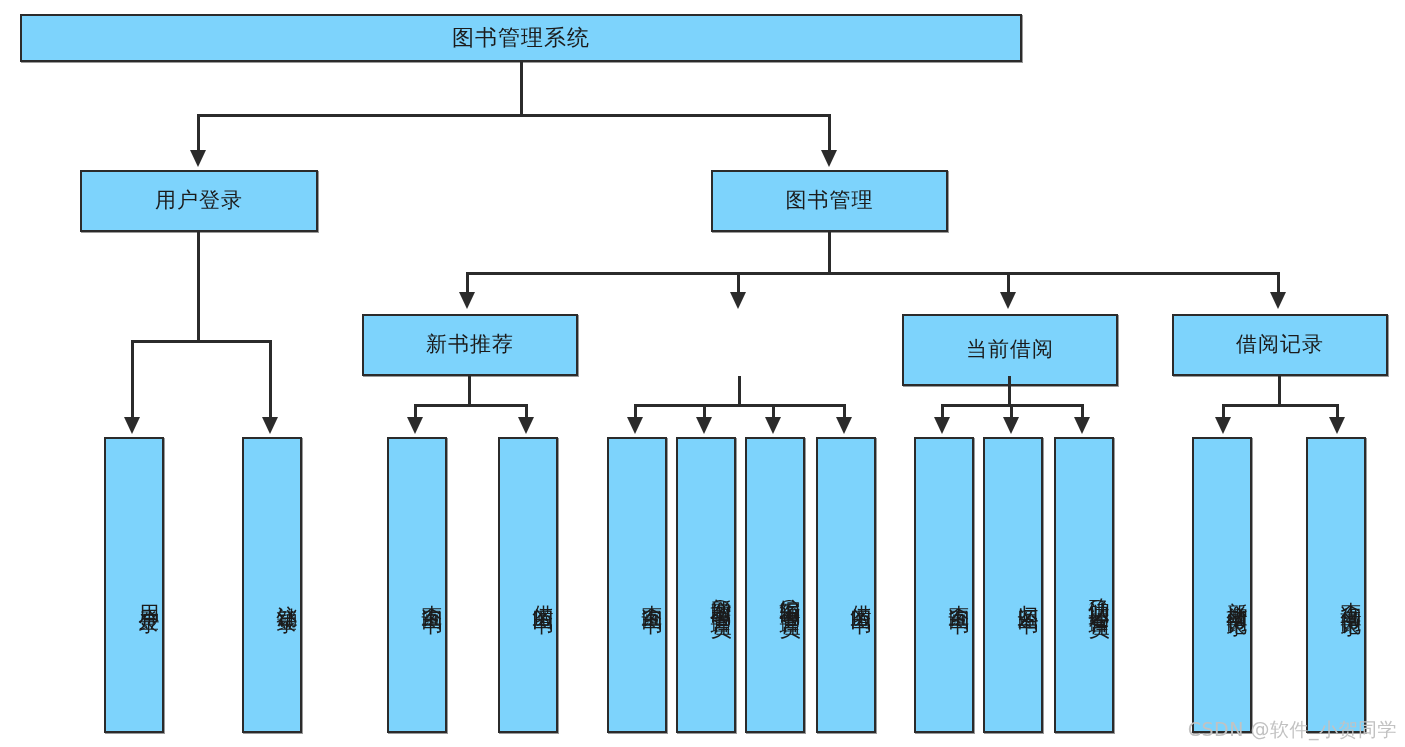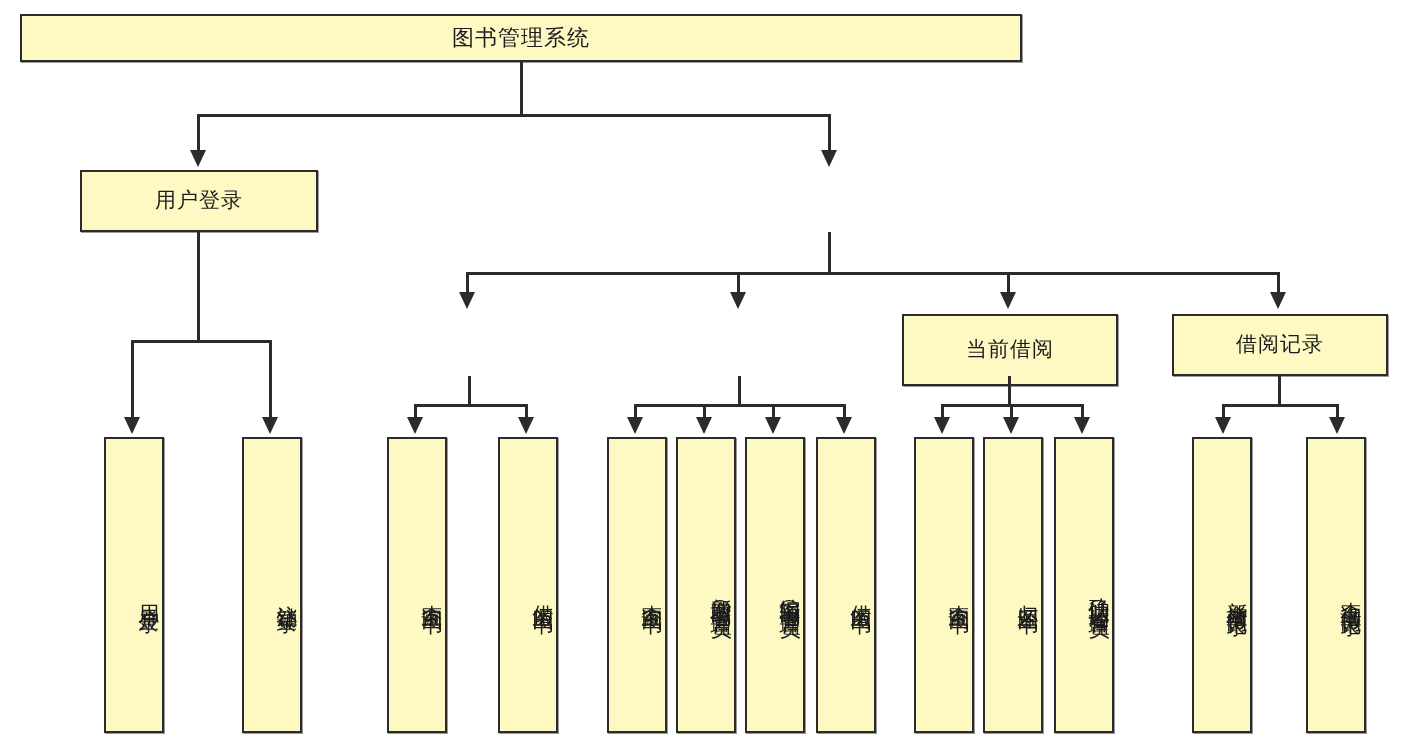--- a/index.html
+++ b/index.html
@@ -13,21 +13,21 @@
     height:747px;
     background:#ffffff;
     overflow:hidden;
   }
 
   
   .node{
     position:absolute;
     box-sizing:border-box;
     border:2px solid #2b2b2b;
-    background:#fef9c3;
+    background:#7dd3fc;
     box-shadow:1px 1px 0 0 #9a9a9a;
     display:flex;
     align-items:center;
     justify-content:center;
     color:#1b1b1b;
   }
   .node.h{            
     font-size:21px;
     letter-spacing:1px;
     line-height:1.2;
@@ -89,20 +89,23 @@
   <div class="ln lnv" style="left:197px;top:114px;width:3px;height:38px;"></div>
   <div class="arrow" style="left:190px;top:150px;"></div>
 
   <div class="ln lnv" style="left:828px;top:114px;width:3px;height:38px;"></div>
   <div class="arrow" style="left:821px;top:150px;"></div>
 
   <div class="node h" style="left:80px;top:170px;width:238px;height:62px;">
     <span>用户登录</span>
   </div>
 
+  <div class="node h" style="left:711px;top:170px;width:237px;height:62px;">
+    <span>图书管理</span>
+  </div>
 
   <div class="ln lnv" style="left:197px;top:232px;width:3px;height:110px;"></div>
   <div class="ln lnh" style="left:131px;top:340px;width:138px;height:3px;"></div>
   <div class="ln lnv" style="left:131px;top:340px;width:3px;height:79px;"></div>
   <div class="arrow" style="left:124px;top:417px;"></div>
   <div class="ln lnv" style="left:269px;top:340px;width:3px;height:79px;"></div>
   <div class="arrow" style="left:262px;top:417px;"></div>
 
   <div class="ln lnv" style="left:828px;top:232px;width:3px;height:42px;"></div>
   <div class="ln lnh" style="left:466px;top:272px;width:814px;height:3px;"></div>
@@ -112,20 +115,23 @@
 
   <div class="ln lnv" style="left:737px;top:272px;width:3px;height:22px;"></div>
   <div class="arrow" style="left:730px;top:292px;"></div>
 
   <div class="ln lnv" style="left:1007px;top:272px;width:3px;height:22px;"></div>
   <div class="arrow" style="left:1000px;top:292px;"></div>
 
   <div class="ln lnv" style="left:1277px;top:272px;width:3px;height:22px;"></div>
   <div class="arrow" style="left:1270px;top:292px;"></div>
 
+  <div class="node h" style="left:362px;top:314px;width:216px;height:62px;">
+    <span>新书推荐</span>
+  </div>
   <div class="node h" style="left:902px;top:314px;width:216px;height:72px;">
     <span>当前借阅</span>
   </div>
   <div class="node h" style="left:1172px;top:314px;width:216px;height:62px;">
     <span>借阅记录</span>
   </div>
 
   <div class="ln lnv" style="left:468px;top:376px;width:3px;height:30px;"></div>
   <div class="ln lnh" style="left:414px;top:404px;width:114px;height:3px;"></div>
   <div class="ln lnv" style="left:414px;top:404px;width:3px;height:15px;"></div>
@@ -197,14 +203,15 @@
     <span class="vtext">确认归还（管理员）</span>
   </div>
 
   <div class="node v" style="left:1192px;top:437px;width:60px;height:296px;">
     <span class="vtext">新增借阅记录</span>
   </div>
   <div class="node v" style="left:1306px;top:437px;width:60px;height:296px;">
     <span class="vtext">查询借阅记录</span>
   </div>
 
+  <div id="watermark">CSDN @软件_小贺同学</div>
 
 </div>
 
 </body></html>

